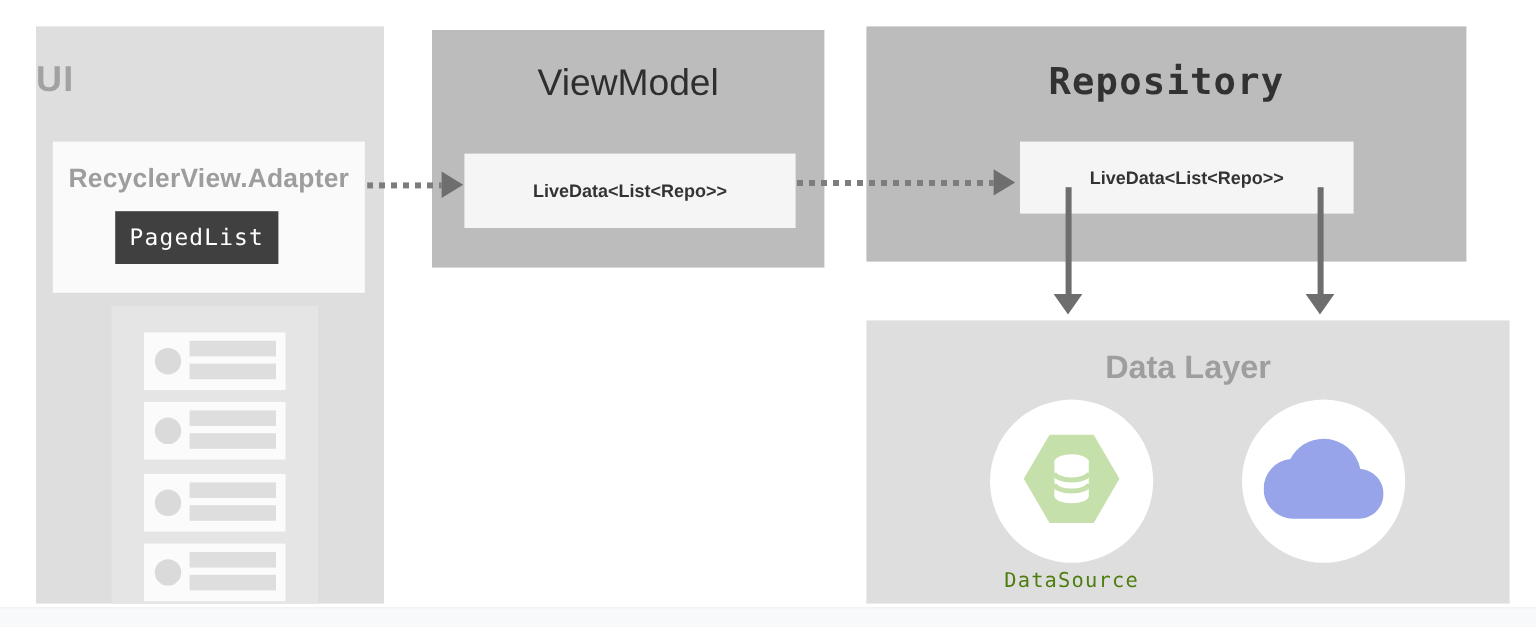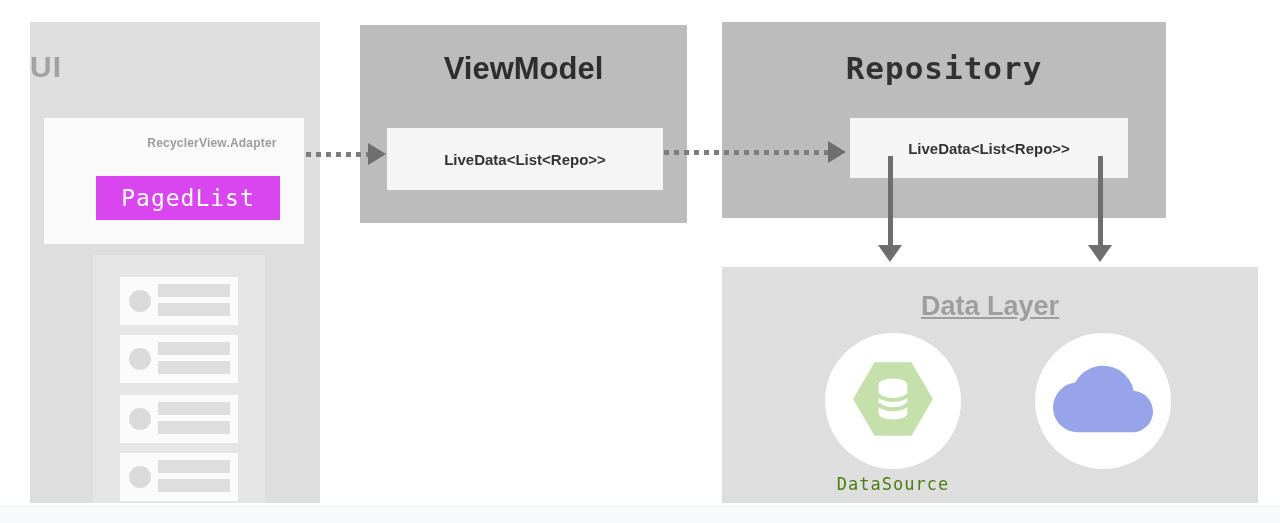--- a/index.html
+++ b/index.html
@@ -5,48 +5,48 @@
   html,body{margin:0;padding:0;background:#ffffff;}
   body{font-family:"Liberation Sans","DejaVu Sans",sans-serif;}
   .stage{position:relative;width:1280px;height:523px;background:#ffffff;overflow:hidden;}
   .box{position:absolute;}
   
   .ui-col{left:30px;top:22px;width:290px;height:481px;background:#dedede;}
   .ui-title{position:absolute;top:28px;left:0;width:100%;
     font-size:30px;font-weight:bold;color:#a2a2a2;letter-spacing:1px;}
   .adapter-card{position:absolute;left:14px;top:96px;width:260px;height:126px;background:#fafafa;}
   .adapter-label{position:absolute;top:18px;left:0;width:100%;text-align:center;
-    font-size:12px;font-weight:bold;color:#9d9d9d;letter-spacing:.2px;margin-left:38px;}
-  .pagedlist{position:absolute;left:52px;top:58px;width:184px;height:44px;background:#d946ef;
+    font-size:22px;font-weight:bold;color:#9d9d9d;letter-spacing:.2px;}
+  .pagedlist{position:absolute;left:52px;top:58px;width:136px;height:44px;background:#404040;
     display:flex;align-items:center;justify-content:center;
     font-family:"DejaVu Sans Mono","Liberation Mono",monospace;
-    font-size:23px;color:#ffffff;letter-spacing:1px;}
+    font-size:19px;color:#ffffff;letter-spacing:1px;}
   .phone-panel{position:absolute;left:63px;top:233px;width:172px;height:248px;background:#e5e5e5;overflow:hidden;}
   .list-card{position:absolute;left:27px;width:118px;height:48px;background:#fbfbfb;}
   .lc-circle{position:absolute;left:9px;top:13px;width:22px;height:22px;border-radius:50%;background:#dadada;}
   .lc-bar{position:absolute;left:38px;width:72px;height:13px;background:#dedede;}
   .lc-bar.b1{top:7px;} .lc-bar.b2{top:26px;}
   
   .vm-box{left:360px;top:25px;width:327px;height:198px;background:#bcbcbc;}
   .vm-title{position:absolute;top:26px;left:0;width:100%;text-align:center;
-    font-size:31px;font-weight:bold;color:#2e2e2e;}
+    font-size:31px;font-weight:normal;color:#2e2e2e;}
   .vm-live{position:absolute;left:27px;top:103px;width:276px;height:62px;background:#f5f5f5;
     display:flex;align-items:center;justify-content:center;
     font-size:15px;font-weight:bold;color:#333333;}
-  .repo-box{left:722px;top:22px;width:444px;height:196px;background:#bcbcbc;}
+  .repo-box{left:722px;top:22px;width:500px;height:196px;background:#bcbcbc;}
   .repo-title{position:absolute;top:28px;left:0;width:100%;text-align:center;
     font-family:"DejaVu Sans Mono","Liberation Mono",monospace;
     font-size:31px;font-weight:bold;color:#323232;letter-spacing:1px;}
   .repo-live{position:absolute;left:128px;top:96px;width:278px;height:60px;background:#f5f5f5;
     display:flex;align-items:center;justify-content:center;
     font-size:15px;font-weight:bold;color:#333333;}
   
   .dl-box{left:722px;top:267px;width:536px;height:236px;background:#dedede;}
   .dl-title{position:absolute;top:24px;left:0;width:100%;text-align:center;
-    font-size:27px;font-weight:bold;color:#9e9e9e;text-decoration:underline;}
+    font-size:27px;font-weight:bold;color:#9e9e9e;}
   .dl-circle{position:absolute;width:136px;height:136px;border-radius:50%;background:#ffffff;
     display:flex;align-items:center;justify-content:center;}
   .dl-circle.db{left:103px;top:66px;}
   .dl-circle.cloud{left:313px;top:66px;}
   .datasource-label{position:absolute;left:71px;top:207px;width:200px;text-align:center;
     font-family:"DejaVu Sans Mono","Liberation Mono",monospace;
     font-size:17px;color:#4d7c0f;letter-spacing:1px;}
   
   .dash-line{position:absolute;height:5px;
     background:repeating-linear-gradient(90deg,#7d7d7d 0 5px,transparent 5px 10px);}

